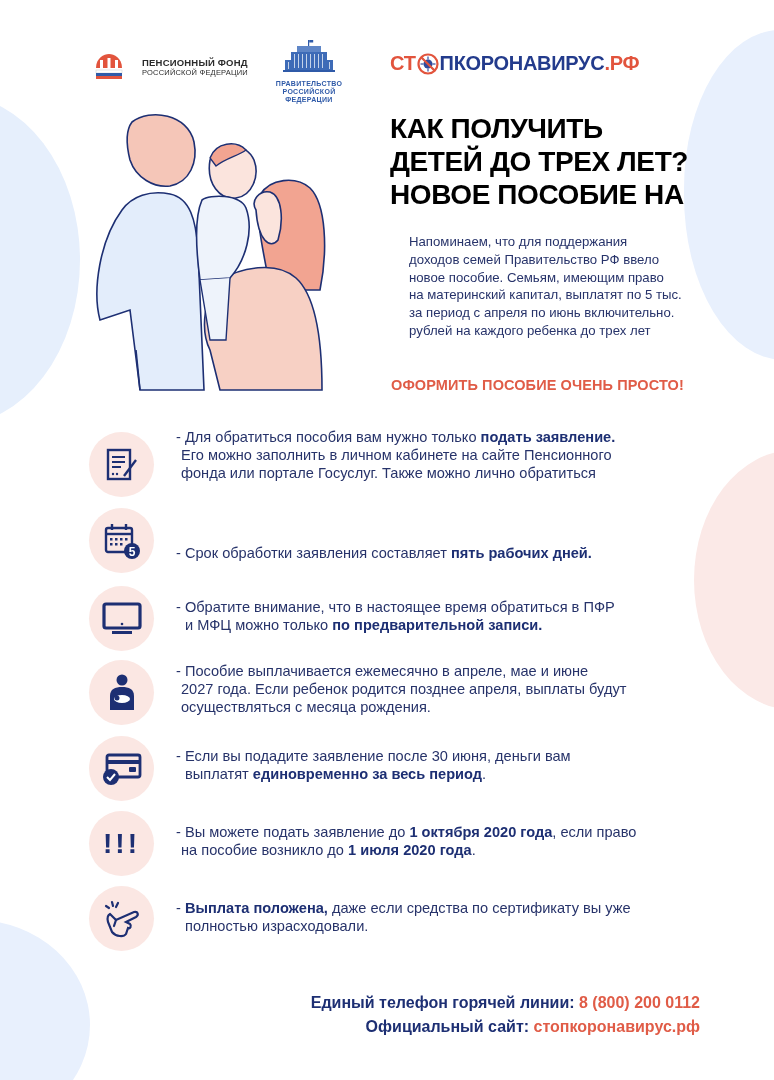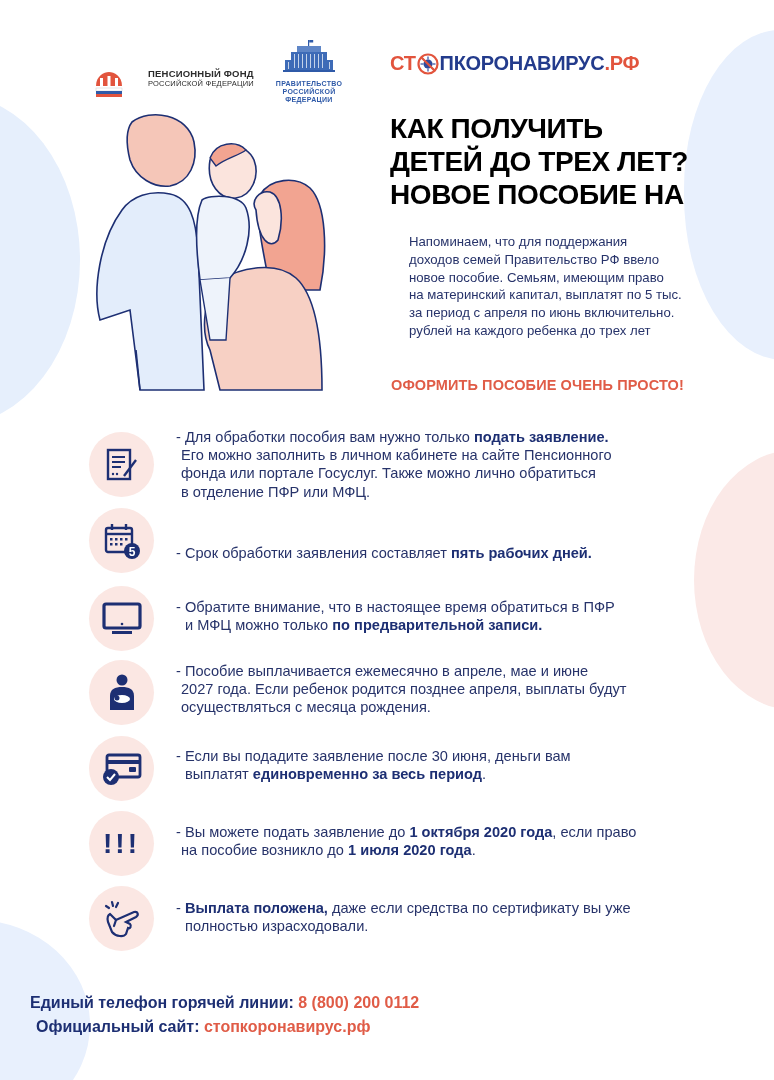--- a/index.html
+++ b/index.html
@@ -10,21 +10,21 @@
     color: #1b2a6b;
   }
   .blob { position: absolute; border-radius: 50%; z-index: 0; }
   .blob-left-top { left: -170px; top: 95px; width: 250px; height: 330px; background: #e6effc; }
   .blob-right-top { right: -110px; top: 30px; width: 200px; height: 330px; background: #e8f0fd; border-radius: 48% 40% 50% 50%; }
   .blob-right-mid { right: -120px; top: 450px; width: 200px; height: 260px; background: #fbe9e7; border-radius: 55% 45% 45% 55%; }
   .blob-left-bottom { left: -140px; top: 920px; width: 230px; height: 210px; background: #e8f0fd; }
   .layer { position: absolute; z-index: 1; }
 
   
-  .pfr-logo { left: 92px; top: 68px; display: flex; gap: 22px; }
+  .pfr-logo { left: 92px; top: 50px; display: flex; align-items: center; gap: 16px; }
   .pfr-mark { width: 34px; height: 34px; position: relative; }
   .pfr-text-1 { font-size: 9.5px; font-weight: bold; color: #2b2b2b; letter-spacing: 0.2px; }
   .pfr-text-2 { font-size: 7.5px; color: #2b2b2b; letter-spacing: 0.2px; }
   .gov-logo { left: 274px; top: 40px; width: 70px; text-align: center; }
   .gov-text { font-size: 7px; font-weight: bold; color: #2f5aa8; line-height: 8px; letter-spacing: 0.3px; }
   .stop-logo { left: 390px; top: 52px; display: flex; align-items: center; font-weight: bold; font-size: 20px; letter-spacing: -0.3px; }
   .stop-red { color: #e2543d; }
   .stop-blue { color: #233b8c; }
   .virus { width: 22px; height: 22px; margin: 0 1px; }
 
@@ -43,21 +43,21 @@
   .icon-circle {
     width: 65px; height: 65px; border-radius: 50%; background: #fbe7e3;
     display: flex; align-items: center; justify-content: center; flex-shrink: 0;
   }
   .item-text {
     position: absolute; left: 87px; font-size: 14.6px; line-height: 18.2px; color: #27336a;
     white-space: nowrap;
   }
   .item-text b { color: #1d2f73; }
 
-  .footer { left: 0; width: 700px; top: 991px; text-align: left; font-weight: bold; font-size: 16px; line-height: 24px; color: #1d2f73; margin-left: 32px; }
+  .footer { left: 0; width: 700px; top: 991px; text-align: right; font-weight: bold; font-size: 16px; line-height: 24px; color: #1d2f73; }
   .footer .accent { color: #e05c47; }
   .footer .line1 { margin-left: -2px; }
   .footer .line2 { margin-left: 4px; }
 </style>
 </head>
 <body>
 
 <div class="blob blob-left-top"></div>
 <div class="blob blob-right-top"></div>
 <div class="blob blob-right-mid"></div>
@@ -164,24 +164,23 @@
       <rect x="3" y="3" width="22" height="29" fill="none" stroke="#1d2f73" stroke-width="2.4"></rect>
       <line x1="7" y1="10" x2="20" y2="10" stroke="#1d2f73" stroke-width="2"></line>
       <line x1="7" y1="15" x2="20" y2="15" stroke="#1d2f73" stroke-width="2"></line>
       <line x1="7" y1="20" x2="16" y2="20" stroke="#1d2f73" stroke-width="2"></line>
       <circle cx="8" cy="27" r="1.2" fill="#1d2f73"></circle>
         <circle cx="12" cy="27" r="1.2" fill="#1d2f73"></circle>
       <line x1="19" y1="29" x2="31" y2="13" stroke="#1d2f73" stroke-width="2.4"></line>
     </svg>
   </div>
   <div class="item-text" style="top:-4px;">
-    <div><span>- Для обработки пособия вам нужно только </span><b>подать заявление.</b></div>
+    <div><span>- Для обратиться пособия вам нужно только </span><b>подать заявление.</b></div>
     <div style="padding-left:5px">  Его можно заполнить в личном кабинете на сайте Пенсионного</div>
     <div style="padding-left:5px">  фонда или портале Госуслуг. Также можно лично обратиться</div>
-    <div style="padding-left:5px">  в отделение ПФР или МФЦ.</div>
   </div>
 </div>
 
 <div class="item" style="top:508px;">
   <div class="icon-circle">
     <svg width="38" height="38" viewBox="0 0 38 38">
       <rect x="3" y="6" width="26" height="24" rx="2" fill="none" stroke="#1d2f73" stroke-width="2.4"></rect>
       <line x1="3" y1="12" x2="29" y2="12" stroke="#1d2f73" stroke-width="2.4"></line>
       <line x1="9" y1="2" x2="9" y2="8" stroke="#1d2f73" stroke-width="2.4"></line>
       <line x1="23" y1="2" x2="23" y2="8" stroke="#1d2f73" stroke-width="2.4"></line>

